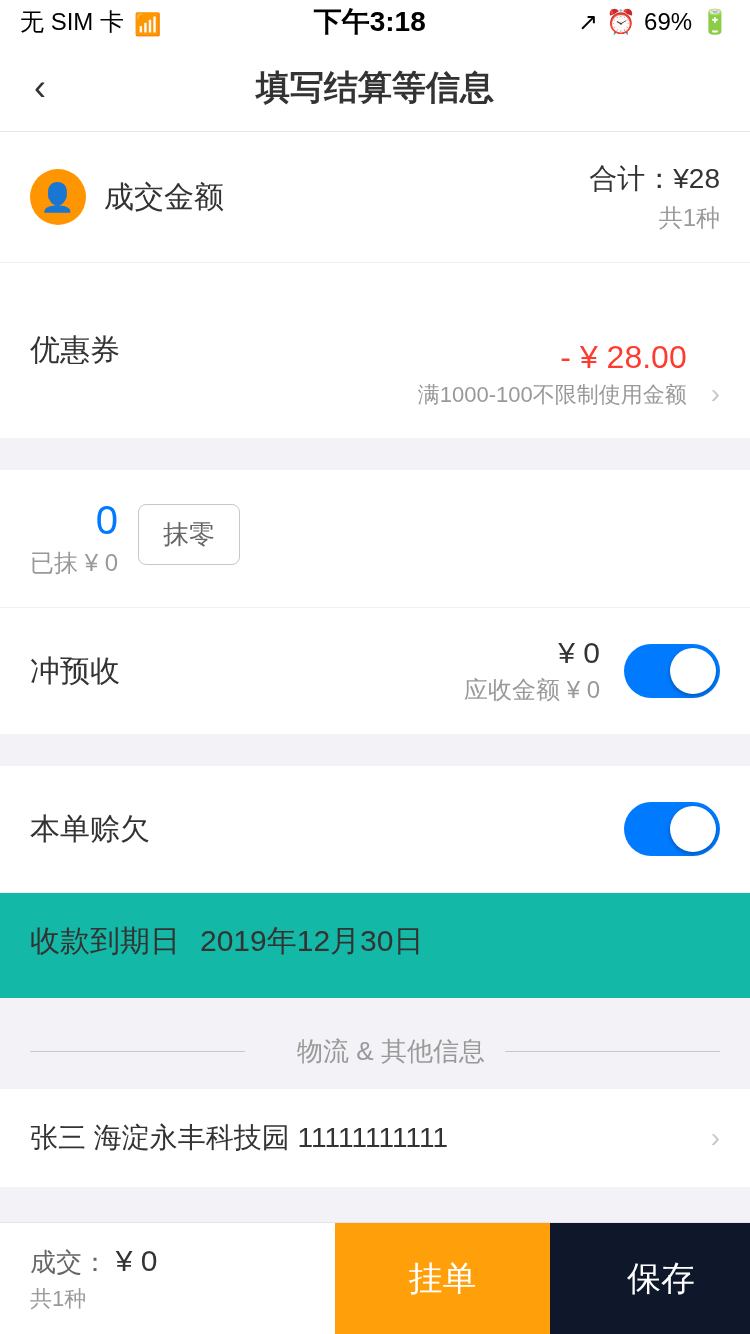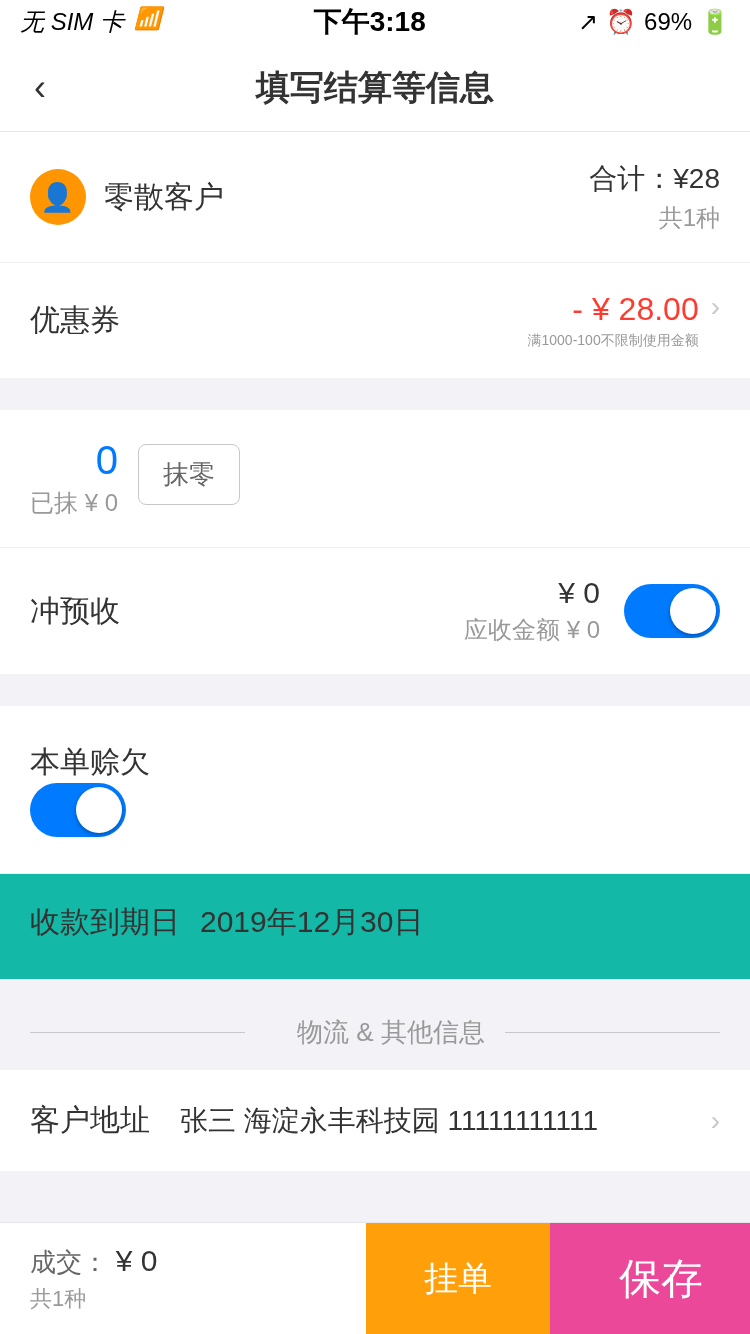--- a/index.html
+++ b/index.html
@@ -18,21 +18,21 @@
     .status-bar {
       height: 44px;
       background: #fff;
       display: flex;
       align-items: center;
       justify-content: space-between;
       padding: 0 20px;
       font-size: 24px;
       color: #000;
     }
-    .status-left { display: flex; align-items: flex-start; gap: 10px; font-style: italic; }
+    .status-left { display: flex; align-items: flex-end; gap: 10px; }
     .status-center { font-size: 28px; font-weight: 600; }
     .status-right { display: flex; align-items: center; gap: 8px; font-size: 24px; }
     .wifi-icon, .signal-icon { font-size: 22px; }
 
     
     .nav-bar {
       height: 88px;
       background: #fff;
       display: flex;
       align-items: center;
@@ -111,33 +111,34 @@
       background: #fff;
       border-top: 1px solid #f0f0f0;
     }
     .coupon-label {
       font-size: 30px;
       color: #333;
       text-align: right;
     }
     .coupon-right {
       display: flex;
-      align-items: flex-start;
-      gap: 12px;
+      align-items: flex-end;
+      gap: 24px;
+      margin-top: 48px;
     }
     .coupon-right-info {
       text-align: right;
     }
     .coupon-discount {
       font-size: 32px;
       color: #ff3b30;
       font-weight: 500;
     }
     .coupon-desc {
-      font-size: 14px;
+      font-size: 22px;
       color: #999;
       margin-top: 4px;
     }
     .chevron-right {
       color: #c7c7cc;
       font-size: 28px;
     }
 
     
     .section-divider {
@@ -237,24 +238,24 @@
       background: #fff;
       position: absolute;
       top: 4px;
       right: 4px;
       box-shadow: 0 2px 4px rgba(0,0,0,0.3);
     }
 
     
     .arrear-row {
       display: flex;
+      align-items: center;
       justify-content: space-between;
       padding: 36px 30px;
       background: #fff;
-      flex-direction: column;
     }
     .arrear-label {
       font-size: 30px;
       color: #333;
     }
 
     
     .duedate-row {
       display: flex;
       align-items: center;
@@ -343,37 +344,37 @@
       color: #333;
       font-weight: 500;
       display: inline;
     }
     .bottom-count {
       font-size: 22px;
       color: #999;
       margin-top: 4px;
     }
     .btn-hang {
-      width: 184px;
+      width: 215px;
       height: 112px;
       background: #ff9f0a;
       color: #fff;
       font-size: 34px;
       font-weight: 500;
       display: flex;
       align-items: center;
       justify-content: center;
       cursor: pointer;
     }
     .btn-save {
       width: 200px;
       height: 112px;
-      background: #ec4899;
+      background: #0f172a;
       color: #fff;
-      font-size: 42px;
+      font-size: 34px;
       font-weight: 500;
       display: flex;
       align-items: center;
       justify-content: center;
       cursor: pointer;
       padding-left: 22px;
     }
   </style>
 </head>
 <body>
@@ -396,21 +397,21 @@
   <div class="nav-back">‹</div>
   <div class="nav-title">填写结算等信息</div>
 </div>
 
 <div class="section">
   <div class="customer-row">
     <div class="customer-left">
       <div class="customer-avatar">
         <span>👤</span>
       </div>
-      <span class="customer-name">零散客户</span>
+      <span class="customer-name">成交金额</span>
     </div>
     <div class="customer-right">
       <div class="customer-total">合计：¥28</div>
       <div class="customer-count">共1种</div>
     </div>
   </div>
 
   <div class="coupon-row">
     <span class="coupon-label">优惠券</span>
     <div class="coupon-right">
@@ -467,21 +468,20 @@
 </div>
 
 <div class="logistics-divider">
   <div class="logistics-line"></div>
   <span class="logistics-text">物流 &amp; 其他信息</span>
   <div class="logistics-line"></div>
 </div>
 
 <div class="section">
   <div class="address-row">
-    <span class="address-label">客户地址</span>
     <span class="address-value">张三 海淀永丰科技园 11111111111</span>
     <span class="chevron-right">›</span>
   </div>
 </div>
 
 <div class="bottom-spacer"></div>
 
 <div class="bottom-bar">
   <div class="bottom-info">
     <div>

